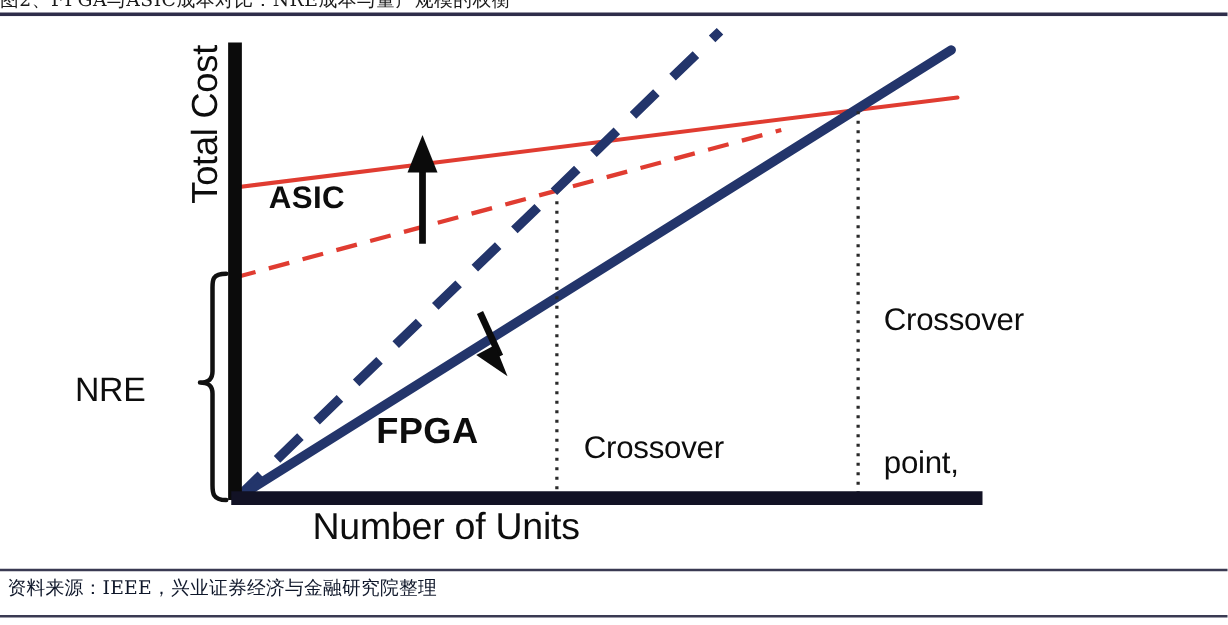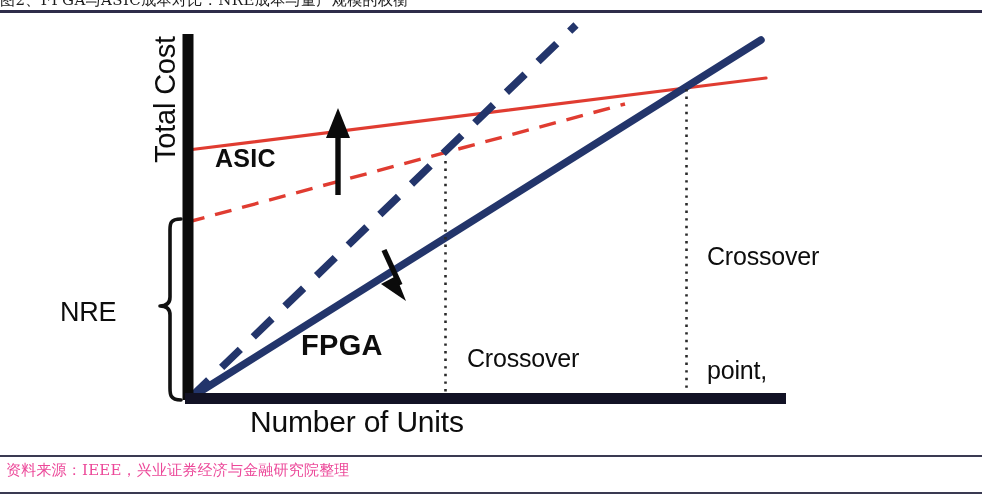--- a/index.html
+++ b/index.html
@@ -130,21 +130,21 @@
     width: 982px;
     height: 2px;
     background: #3a3a52;
   }
   .source {
     position: absolute;
     left: 6px;
     top: 461px;
     font-family: "DejaVu Serif", serif;
     font-size: 15px;
-    color: #ec4899;
+    color: #0f172a;
     white-space: nowrap;
     letter-spacing: 0.2px;
   }
   .rule-bot {
     position: absolute;
     left: 0px;
     top: 492px;
     width: 982px;
     height: 2px;
     background: #3a3a52;

